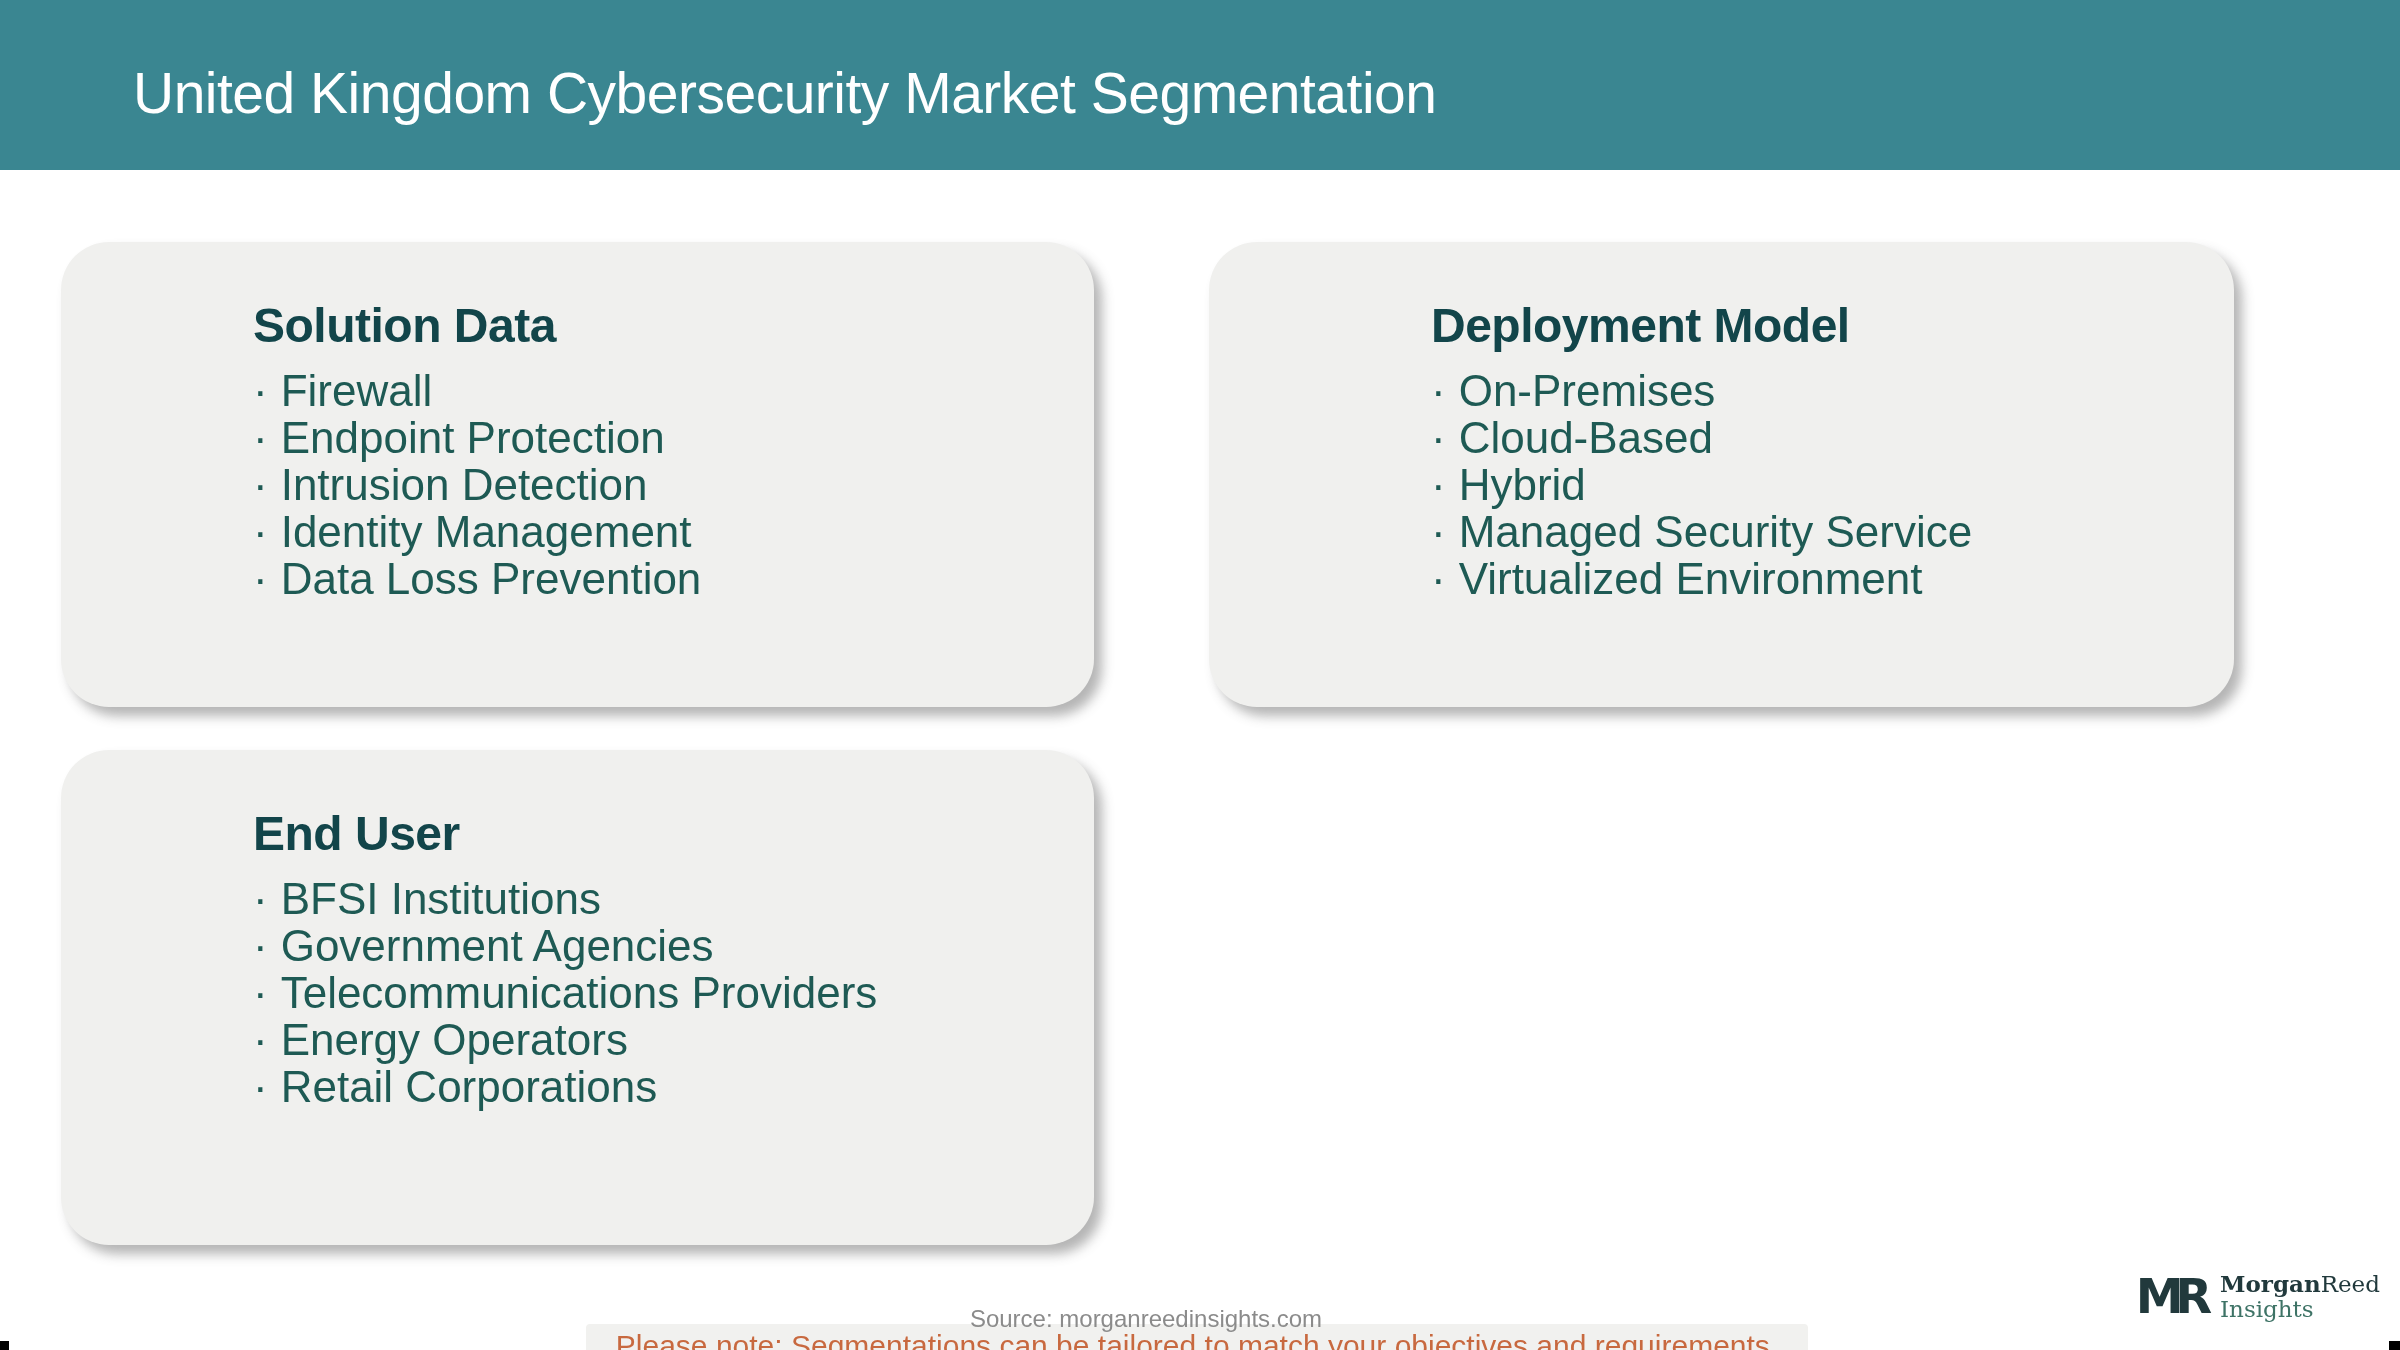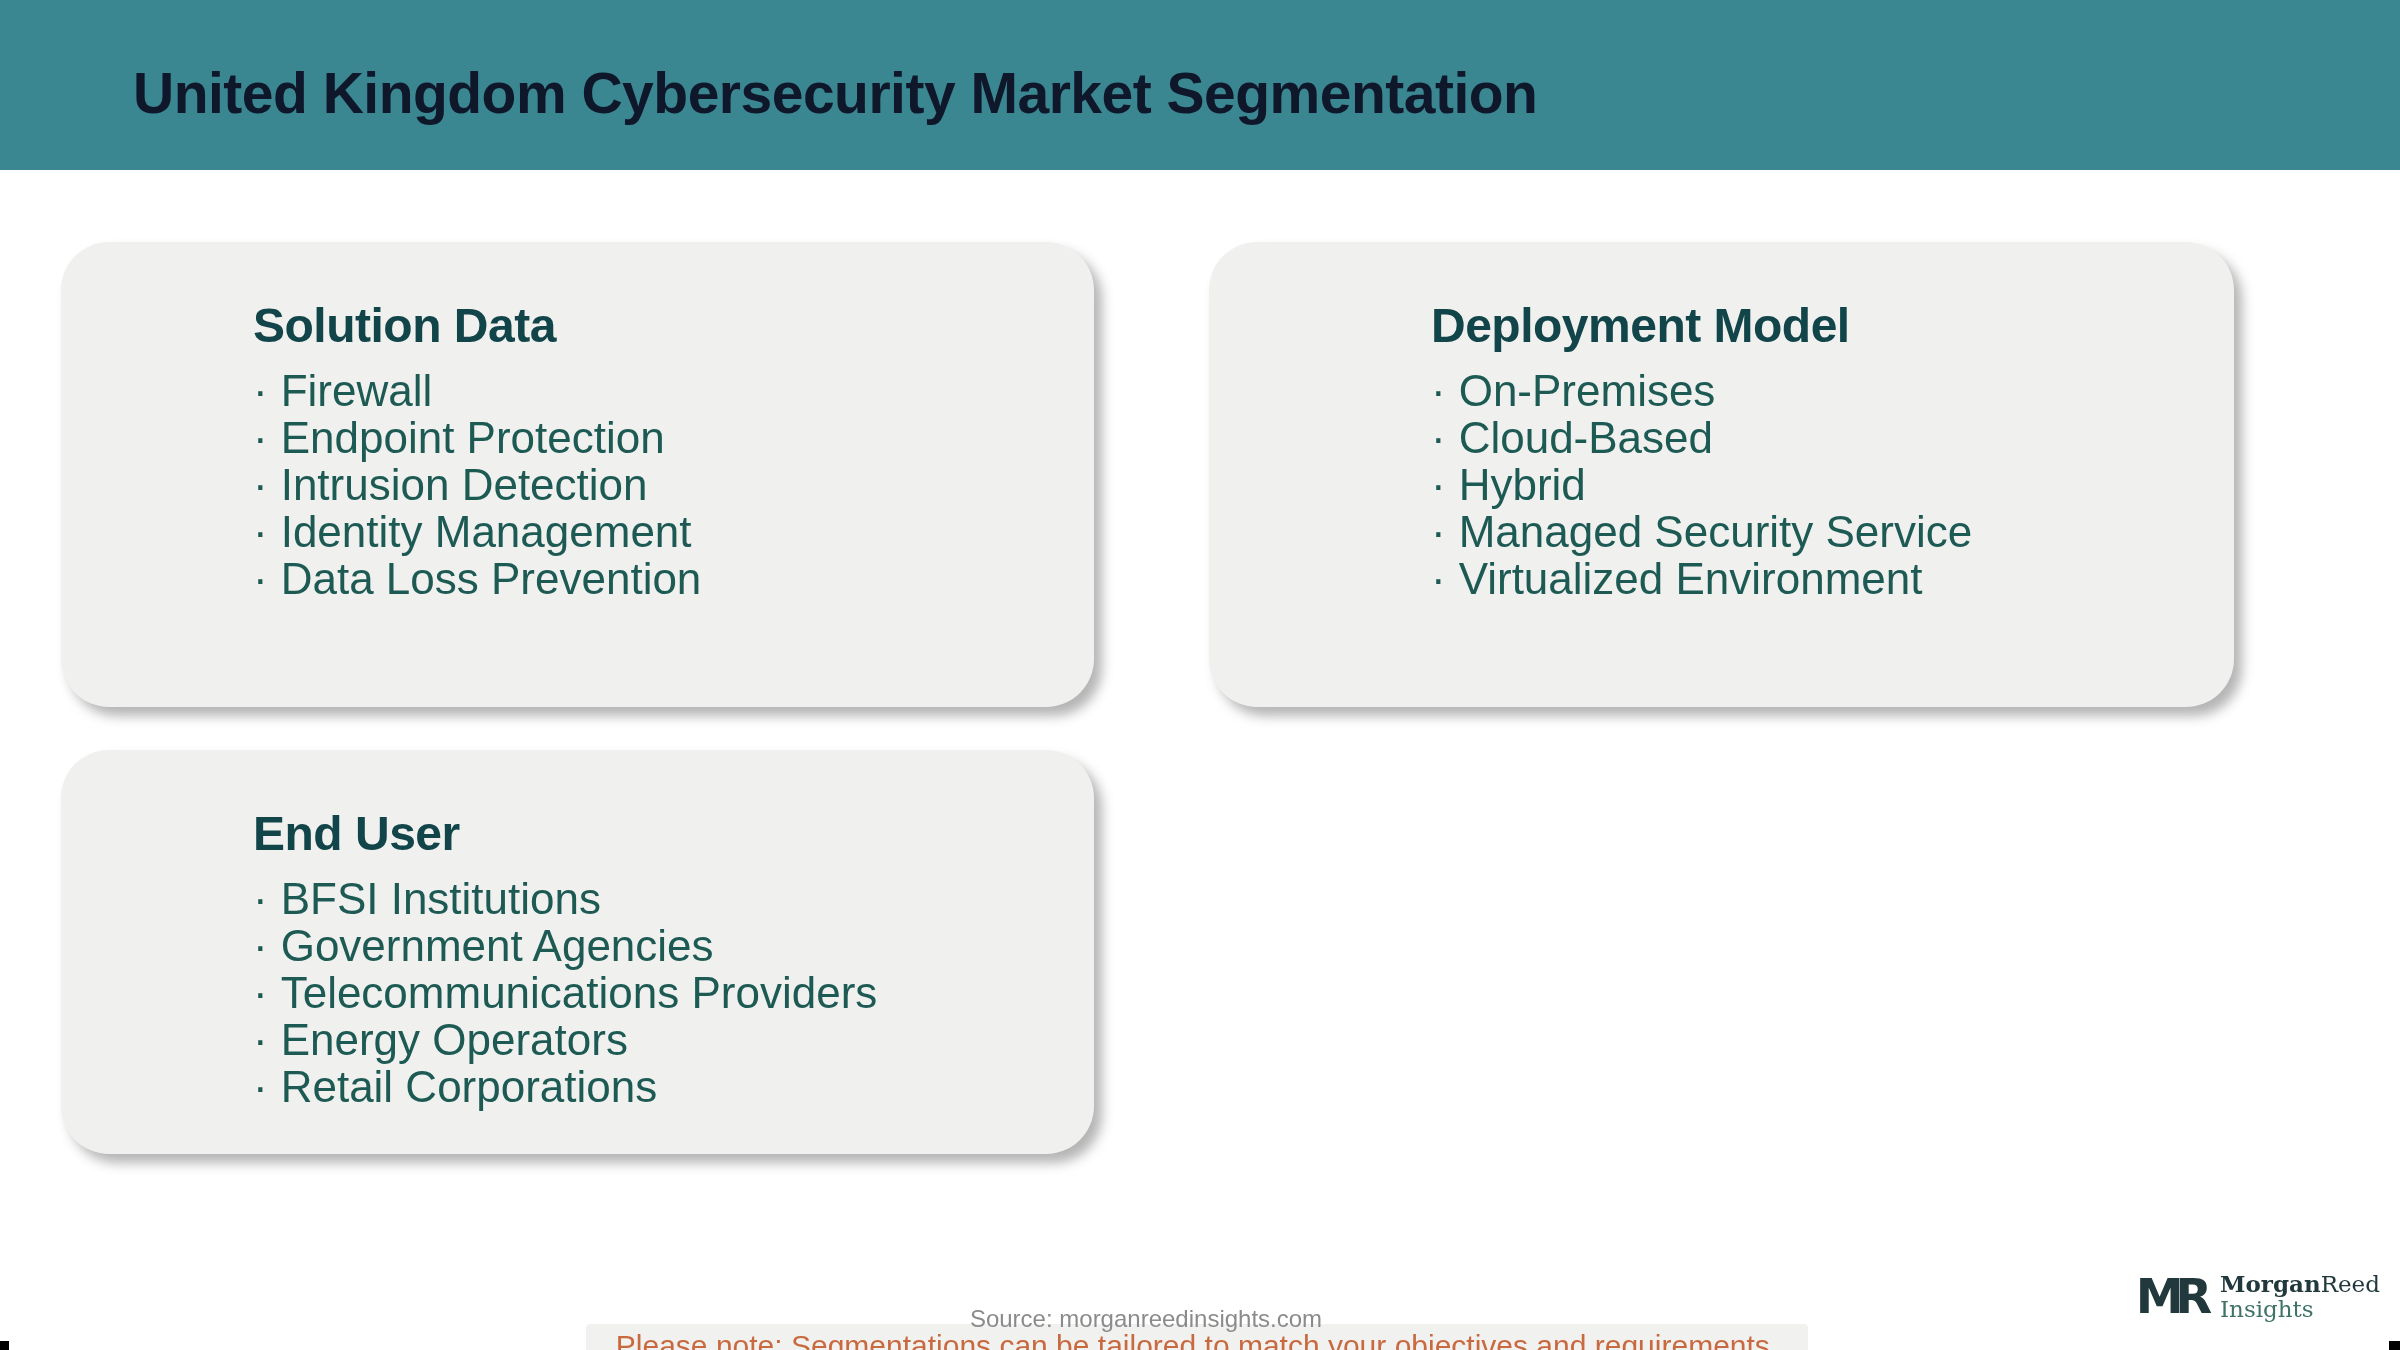--- a/index.html
+++ b/index.html
@@ -20,33 +20,33 @@
     font-family:"Liberation Sans", sans-serif;overflow:hidden;
   }
   .canvas{position:absolute;inset:0;}
 
   
   .header{
     position:absolute;left:0;top:0;width:2400px;height:170px;
     background:var(--header-bg);display:flex;align-items:center;
   }
   .header h1{
-    margin:16px 0 0 133px;color:#0f172a;font-size:57px;font-weight:bold;
+    margin:16px 0 0 133px;color:#ffffff;font-size:57px;font-weight:normal;
     letter-spacing:-0.5px;
   }
 
   
   .card{
     position:absolute;background:var(--card-bg);border-radius:48px;
     box-shadow:8px 9px 12px rgba(90,90,90,0.45);
     padding:56px 40px 0 192px;
   }
   .card-0{left:61px;top:242px;width:1033px;height:465px;}
   .card-1{left:1209px;top:242px;width:1025px;height:465px;padding-left:222px;}
-  .card-2{left:61px;top:750px;width:1033px;height:404px;}
+  .card-2{left:61px;top:750px;width:1033px;height:495px;}
   .card-3{left:1209px;top:750px;width:1025px;height:467px;padding-left:222px;}
   .card h2{
     margin:0 0 14px 0;font-size:48px;font-weight:bold;color:var(--heading-text);
     line-height:55px;letter-spacing:-0.5px;
   }
   .card ul{
     list-style:none;margin:0;padding:0;font-size:44px;color:var(--item-text);
   }
   .card li{line-height:47px;}
   .card li::before{content:"\00B7";margin-right:13px;}

